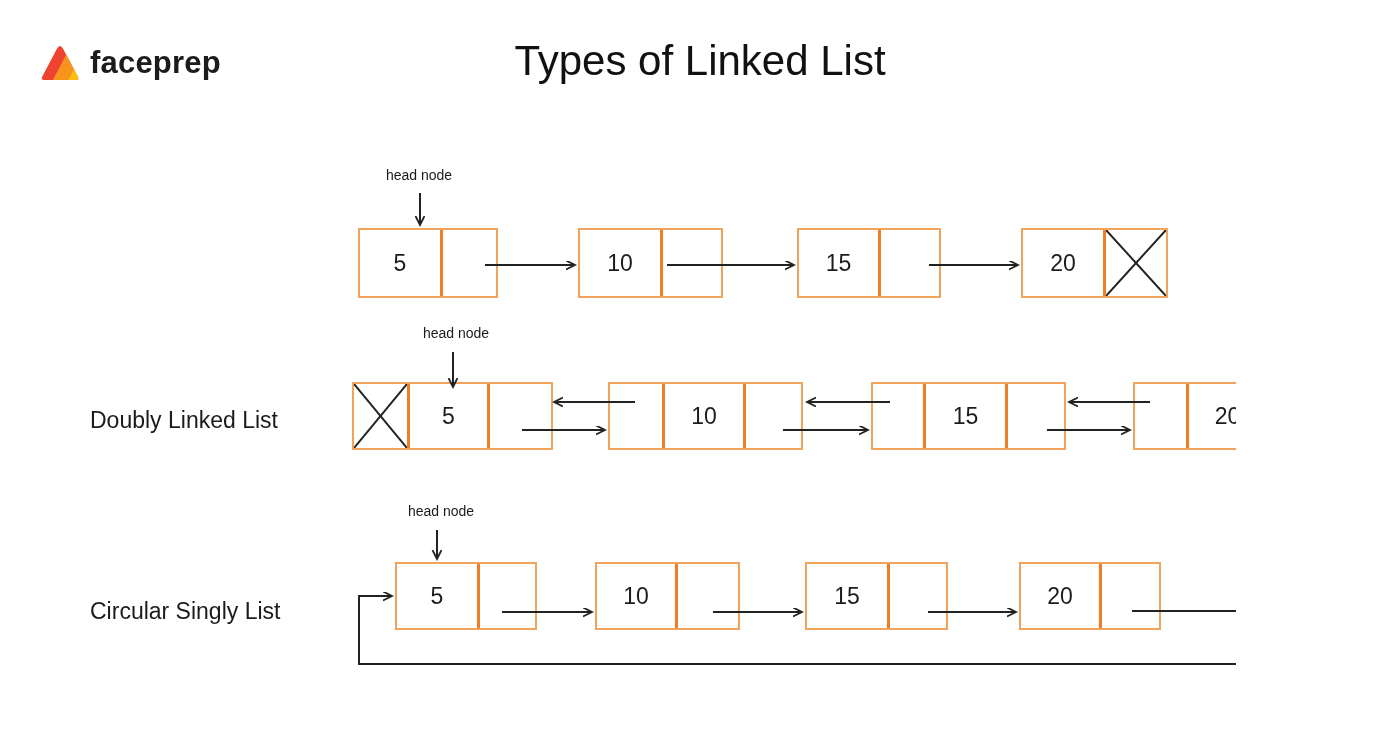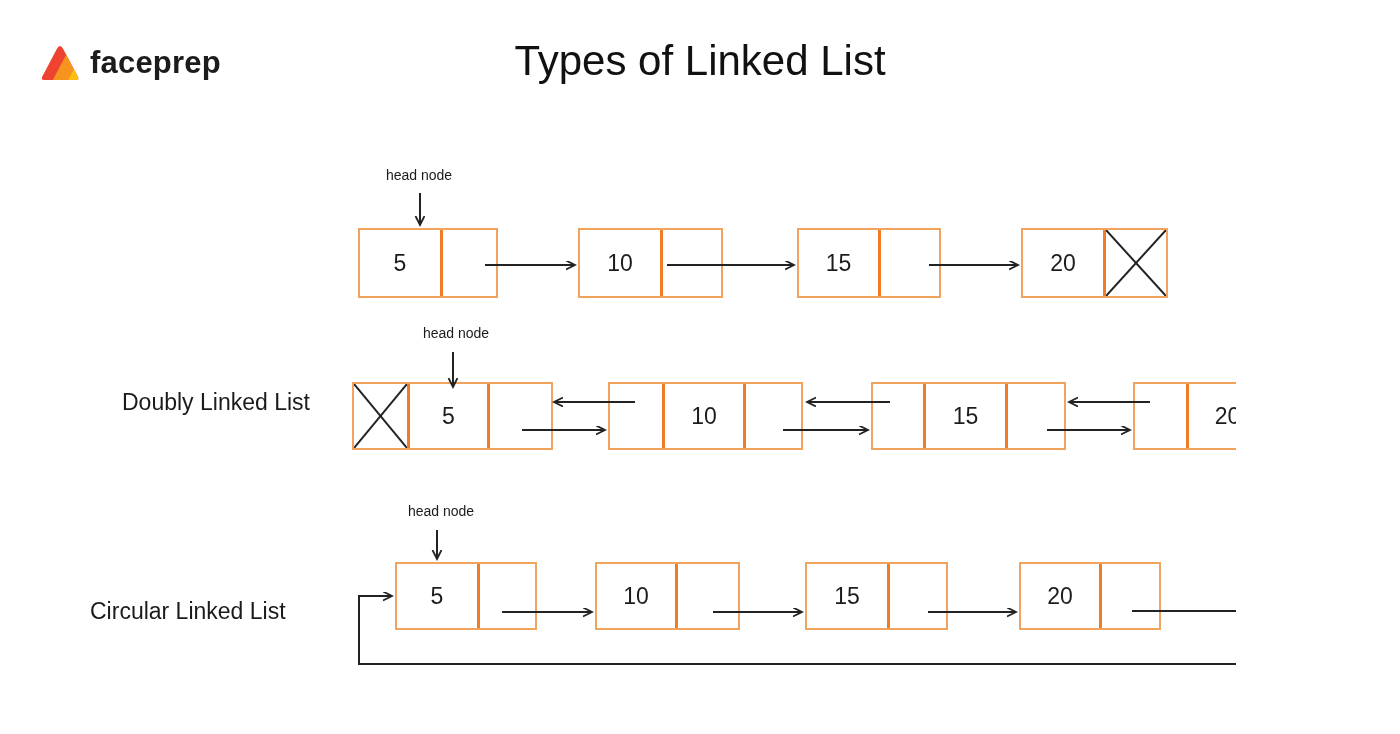--- a/index.html
+++ b/index.html
@@ -36,22 +36,22 @@
     </defs>
     <use href="#lg-tri" fill="#ED4330"></use>
     <g clip-path="url(#lg-clip)">
       <polygon points="32,14 50,48 14,48" fill="#F7941E" stroke="#F7941E" stroke-width="6" stroke-linejoin="round"></polygon>
       <polygon points="40,28 57,60 23,60" fill="#FDBE11" stroke="#FDBE11" stroke-width="6" stroke-linejoin="round"></polygon>
     </g>
   </svg>
   <div class="brand">faceprep</div>
   <div class="title">Types of Linked List</div>
 
-  <div class="row-label" style="top:389px;margin-left:32px;">Doubly Linked List</div>
-  <div class="row-label" style="top:598px;">Circular Linked List</div>
+  <div class="row-label" style="top:407px;">Doubly Linked List</div>
+  <div class="row-label" style="top:598px;">Circular Singly List</div>
 
   <div class="head-label" style="left:419px;top:167px;">head node</div>
   <div class="head-label" style="left:456px;top:325px;">head node</div>
   <div class="head-label" style="left:441px;top:503px;">head node</div>
 
   <div class="node h70" style="left:358px;top:228px;width:140px;">
     <div class="cell div-r" style="width:83px;">5</div>
     <div class="cell grow"></div>
   </div>
   <div class="node h70" style="left:578px;top:228px;width:145px;">

